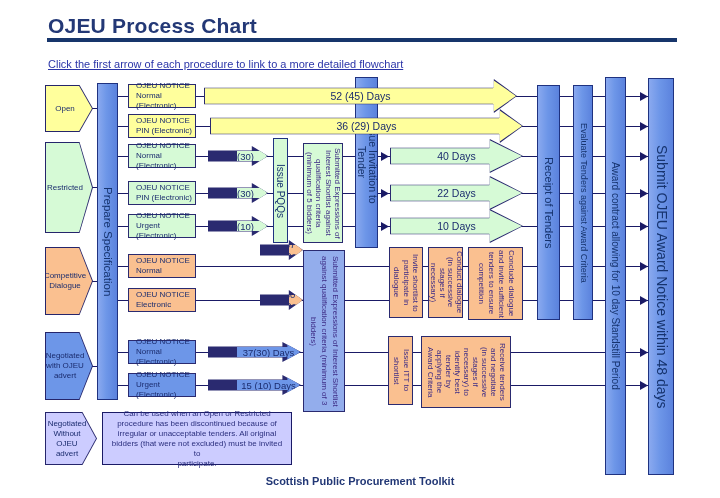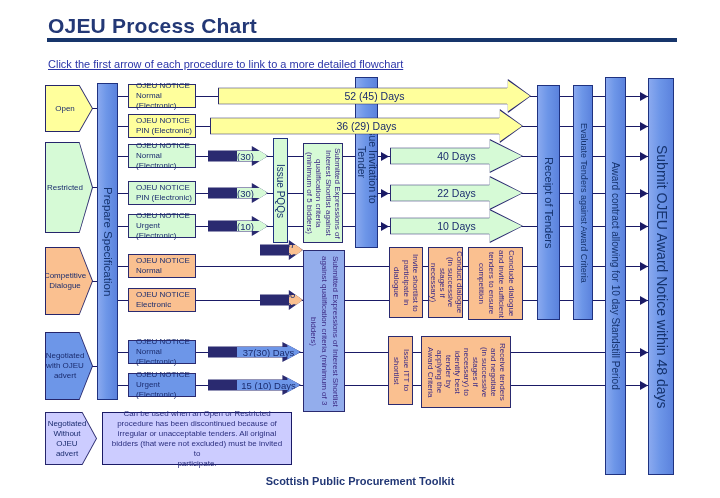--- a/index.html
+++ b/index.html
@@ -176,21 +176,21 @@
 Urgent (Electronic)</div>
   <div class="abs notice o pre" style="left:128px;top:254px">OJEU NOTICE
 Normal</div>
   <div class="abs notice o pre" style="left:128px;top:288px">OJEU NOTICE
 Electronic</div>
   <div class="abs notice b pre" style="left:128px;top:340px">OJEU NOTICE
 Normal (Electronic)</div>
   <div class="abs notice b pre" style="left:128px;top:373px">OJEU NOTICE
 Urgent (Electronic)</div>
 
-  <div class="abs ao ar-l" style="left:218px;top:79px;width:313px;height:34px">
+  <div class="abs ao ar-l" style="left:204px;top:79px;width:313px;height:34px">
     <div class="ai ar-l y">52 (45) Days</div>
     </div>
   <div class="abs ao ar-l" style="left:210px;top:109px;width:313px;height:34px">
     <div class="ai ar-l y">36 (29) Days</div>
     </div>
 
   <div class="abs ao ar-s73 small" style="left:208px;top:146px;width:60px;height:20px">
     <div class="ai ar-s73 g">37 (30) Days</div>
     </div>
   <div class="abs ao ar-s73 small" style="left:208px;top:183px;width:60px;height:20px">

